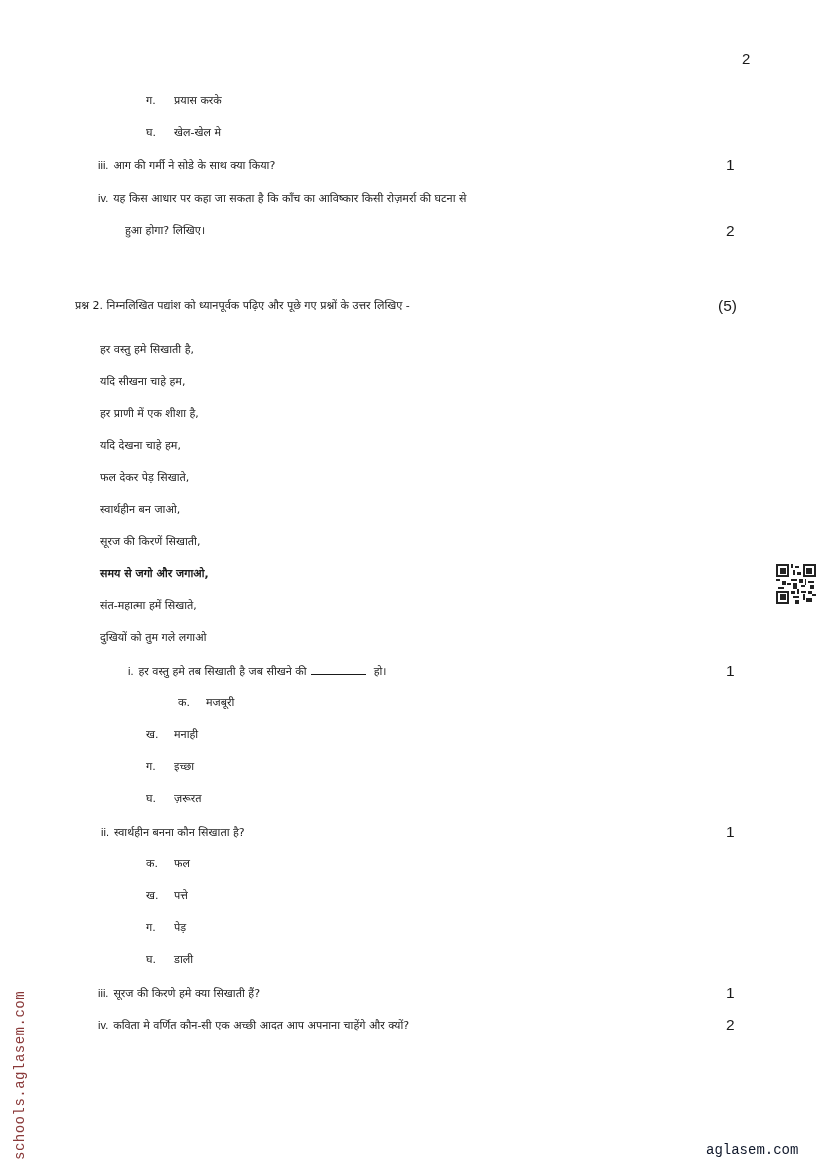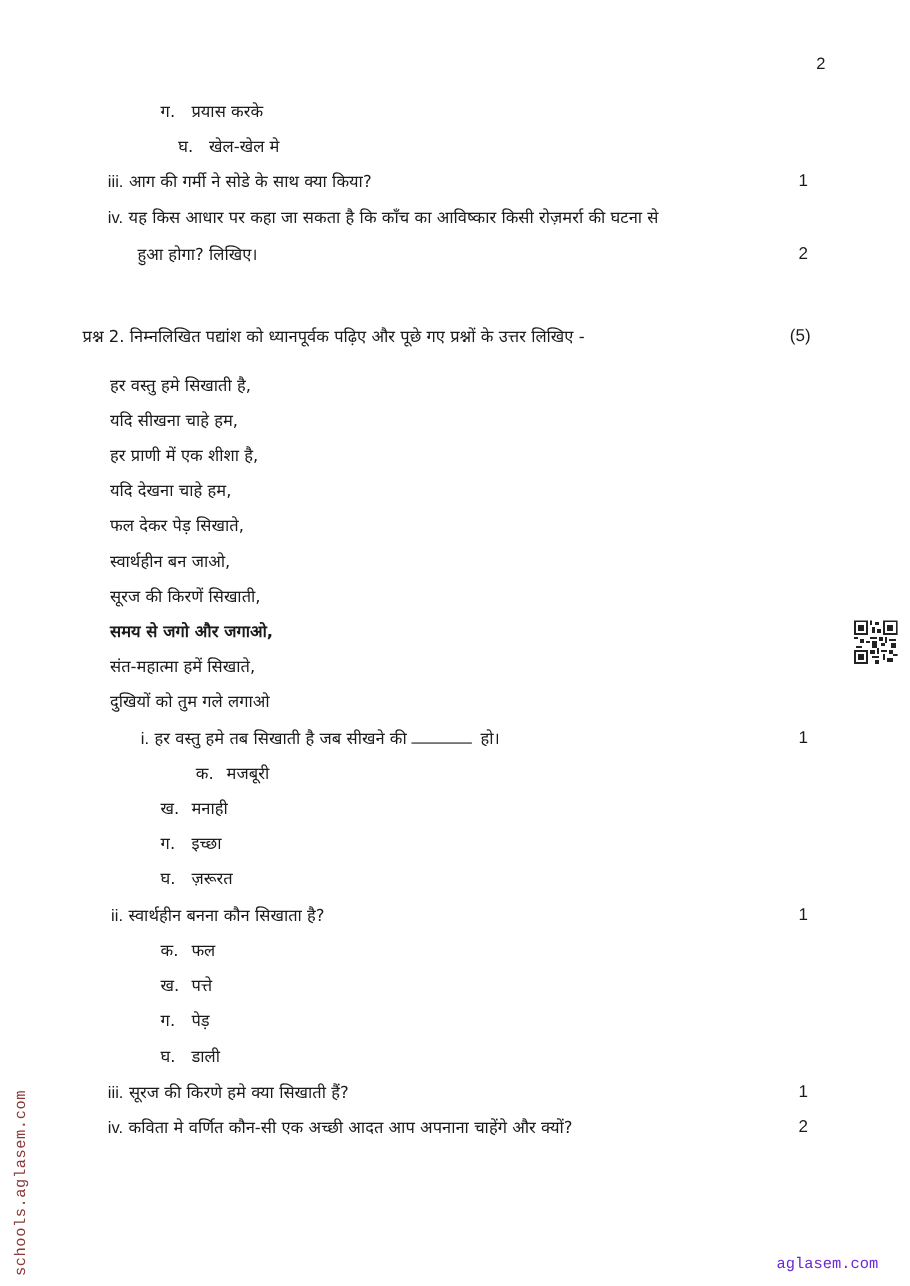--- a/index.html
+++ b/index.html
@@ -17,21 +17,21 @@
     }
     .page-number {
       position: absolute;
       top: 50px;
       left: 742px;
       font-size: 15px;
       font-family: "Liberation Sans", sans-serif;
     }
     .line {
       position: absolute;
-      font-size: 15px;
+      font-size: 11px;
       white-space: nowrap;
       line-height: 22px;
     }
     .option .marker {
       display: inline-block;
       width: 28px;
     }
     .qnum {
       font-family: "Liberation Sans", sans-serif;
       margin-right: 5px;
@@ -68,33 +68,33 @@
       color: #8a3a3a;
       white-space: nowrap;
       letter-spacing: 0.5px;
     }
     .footer-watermark {
       position: absolute;
       left: 706px;
       top: 1142px;
       font-family: "Liberation Mono", "DejaVu Sans Mono", monospace;
       font-size: 14px;
-      color: #6d28d9;
+      color: #0f172a;
       white-space: nowrap;
     }
   </style>
 </head>
 <body>
 
 <div class="page-number">2</div>
 
 <div class="line option" style="top:90px; left:146px;">
   <span class="marker">ग.</span><span>प्रयास करके</span>
 </div>
-<div class="line option" style="top:122px; left:146px;margin-left:16px;">
+<div class="line option" style="top:122px; left:146px;">
   <span class="marker">घ.</span><span>खेल-खेल मे</span>
 </div>
 
 <div class="line" style="top:154px; left:98px;">
   <span class="qnum">iii.</span><span>आग की गर्मी ने सोडे के साथ क्या किया?</span>
 </div>
 <div class="marks" style="top:154px; left:726px;">1</div>
 
 <div class="line" style="top:187px; left:98px;">
   <span class="qnum">iv.</span><span>यह किस आधार पर कहा जा सकता है कि काँच का आविष्कार किसी रोज़मर्रा की घटना से</span>

